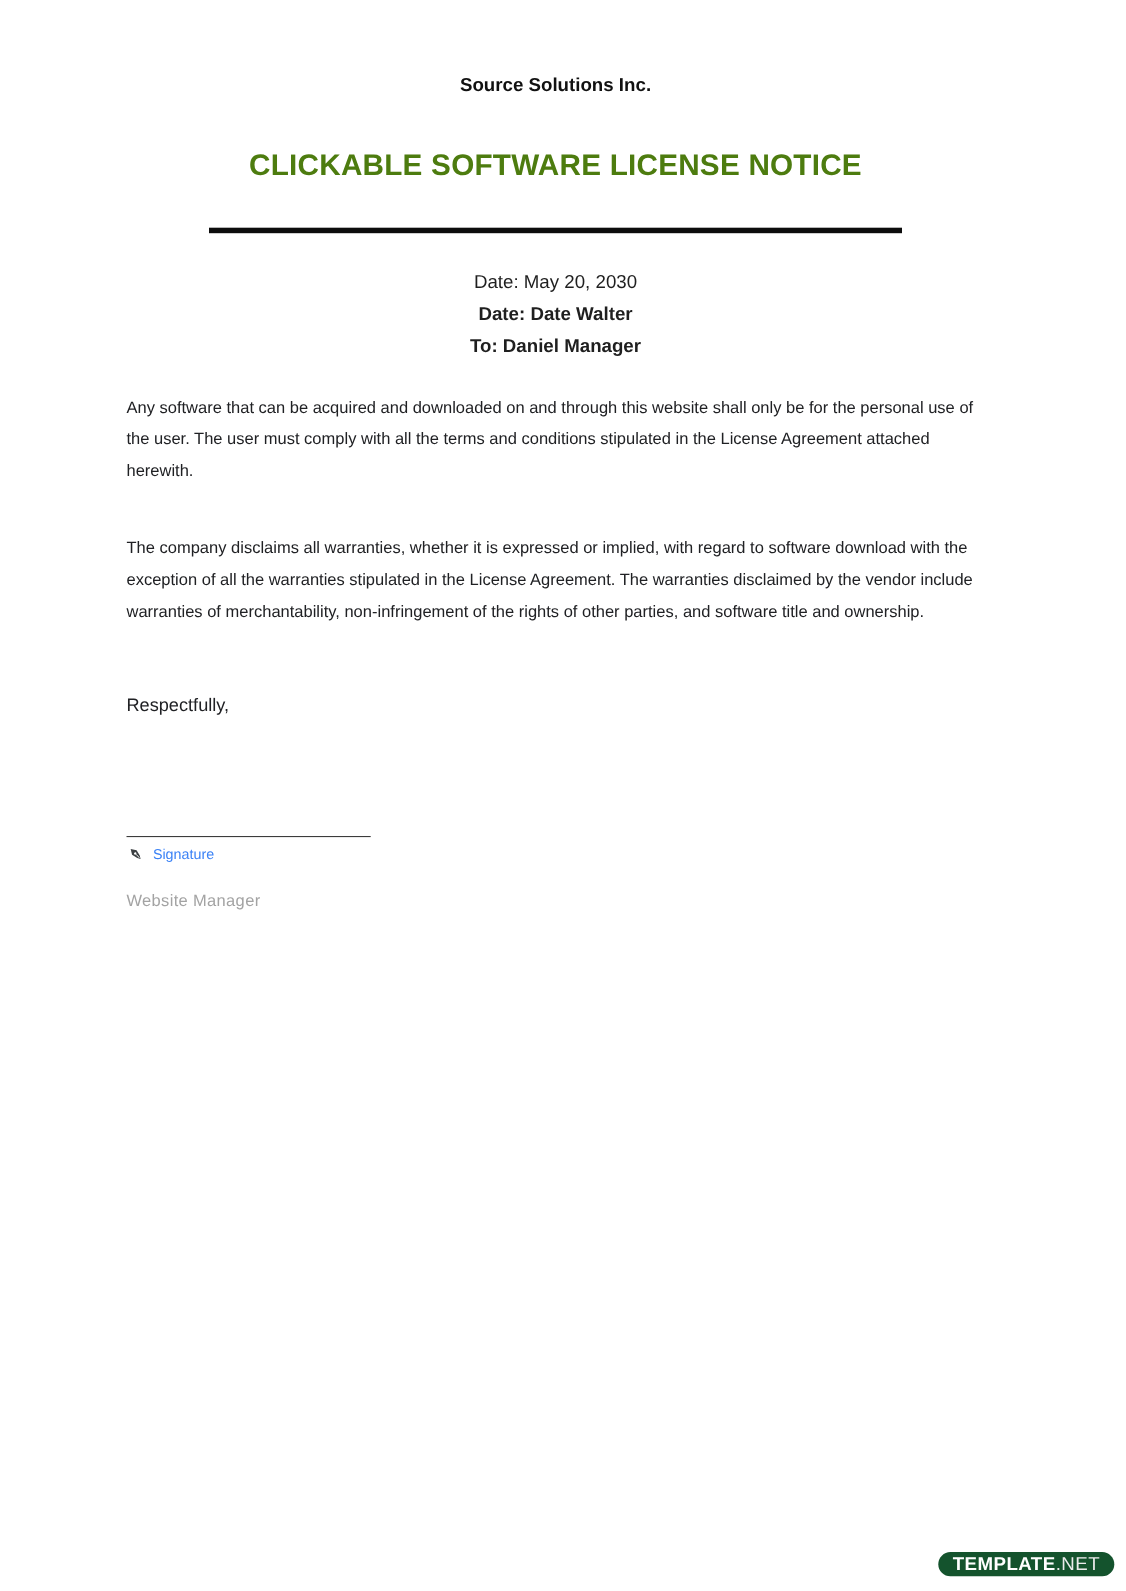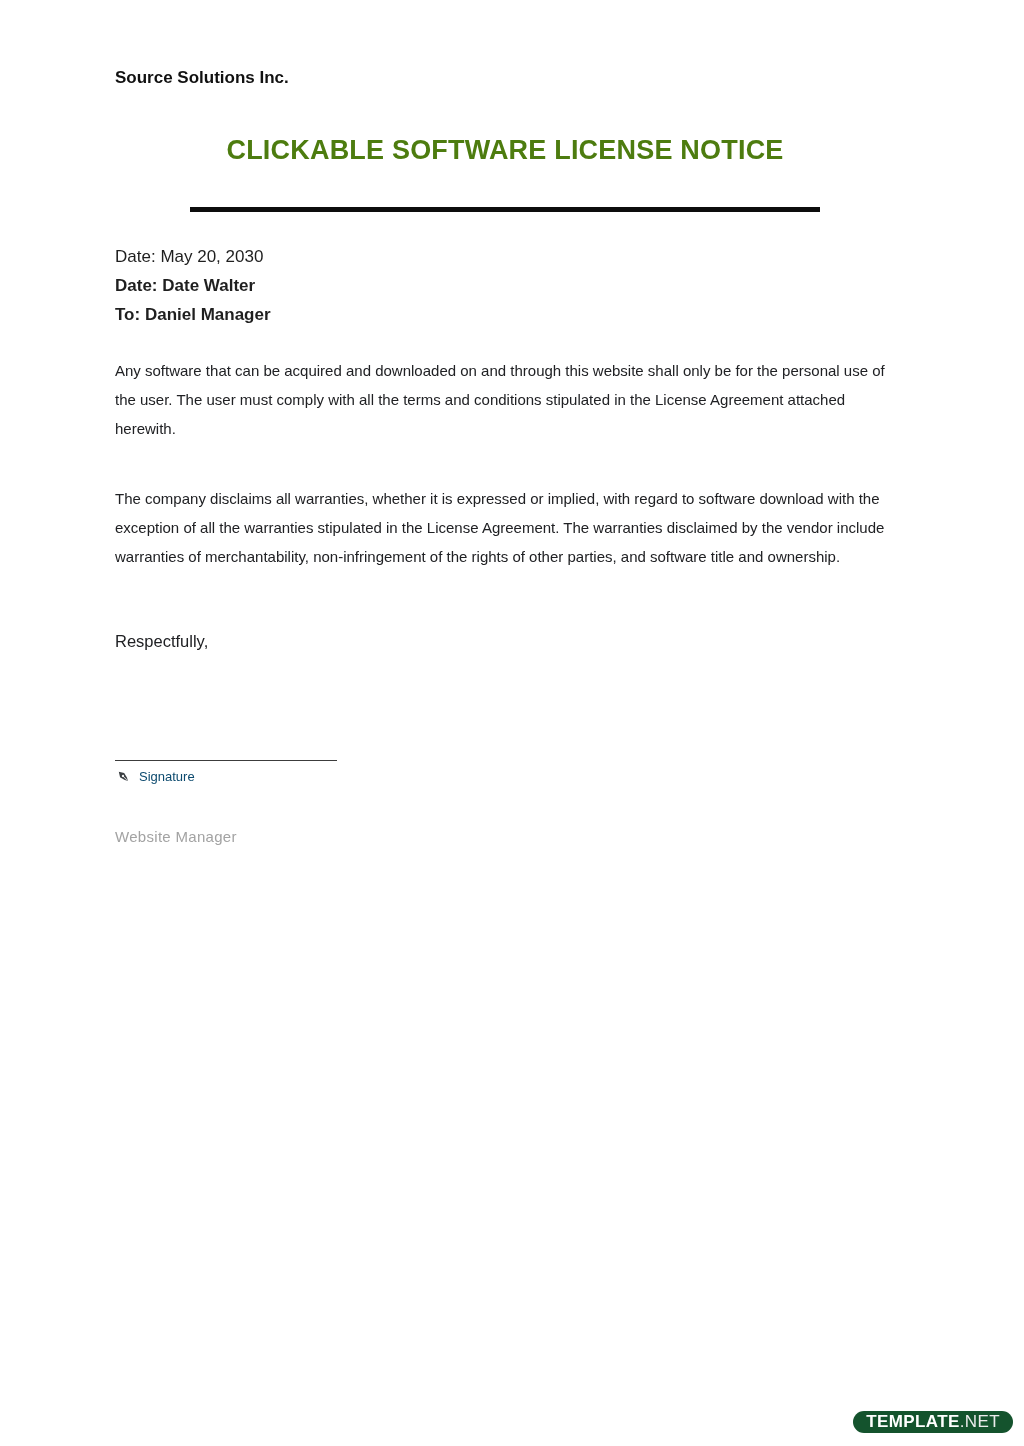--- a/index.html
+++ b/index.html
@@ -16,20 +16,21 @@
     position: relative;
     width: 1024px;
     height: 1446px;
     background: #ffffff;
   }
   .content {
     padding: 0 129px 0 115px;
   }
   .company {
     padding-top: 68px;
+    text-align: center;
     font-size: 17px;
     font-weight: 700;
     line-height: 20px;
     color: #111111;
   }
   .title {
     margin-top: 48px;
     text-align: center;
     font-size: 27px;
     font-weight: 700;
@@ -41,21 +42,21 @@
     margin: 43px auto 0 auto;
     width: 630px;
     height: 5px;
     background: #0d0d0d;
   }
   .meta {
     margin-top: 30px;
     font-size: 17px;
     line-height: 29px;
   }
-  .meta-row { white-space: nowrap; }
+  .meta-row { white-space: nowrap; text-align: center; }
   .meta-row.bold { font-weight: 700; }
   .body-para {
     font-size: 15px;
     line-height: 29px;
     color: #202124;
   }
   .para-1 { margin-top: 27px; }
   .para-2 { margin-top: 41px; }
   .closing {
     margin-top: 56px;
@@ -74,24 +75,24 @@
   }
   .sig-row {
     margin-top: 7px;
     display: flex;
     align-items: center;
     gap: 7px;
   }
   .sig-row .nib { width: 17px; height: 17px; display: inline-block; }
   .sig-label {
     font-size: 13px;
-    color: #0c4a6e;
+    color: #3b82f6;
   }
   .signer-title {
-    margin-top: 43px;
+    margin-top: 26px;
     font-size: 15px;
     color: #a3a3a3;
     letter-spacing: 0.3px;
   }
   .watermark {
     position: absolute;
     right: 11px;
     bottom: 13px;
     height: 22px;
     padding: 0 13px;

